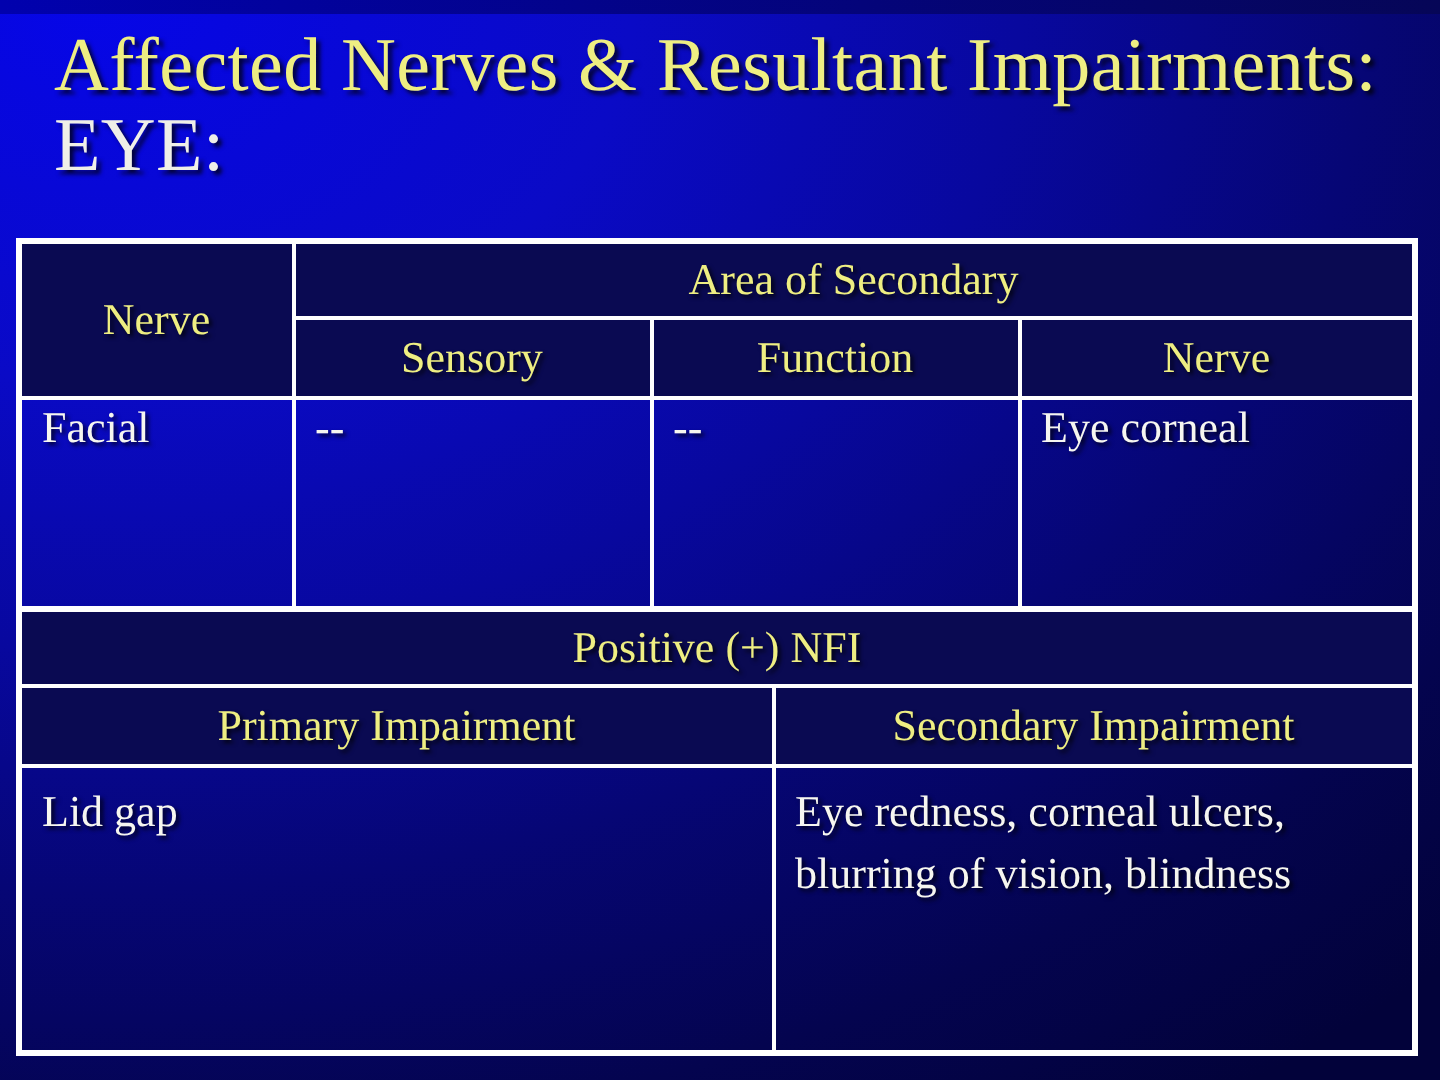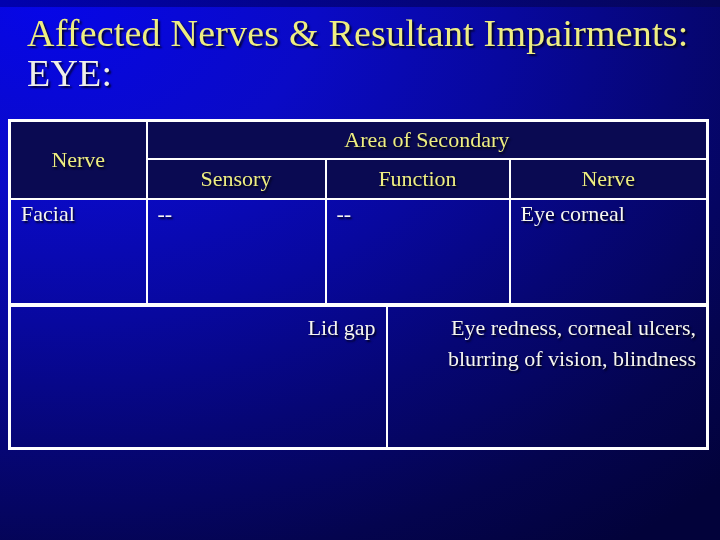--- a/index.html
+++ b/index.html
@@ -53,21 +53,21 @@
   .datacell{
     color:#f6f6f0;
     background:transparent;
     vertical-align:top;
   }
   .t1 .row-group td{height:34px;}
   .t1 .row-cols  td{height:36px;}
   .t1 .row-data  td{height:102px;}
   .t2 .row-title td{height:34px;}
   .t2 .row-cols  td{height:36px;}
-  .t2 .row-data  td{height:134px;padding-top:6px;line-height:31px;text-align:right;}
+  .t2 .row-data  td{height:134px;padding-top:6px;line-height:31px;}
 </style>
 </head>
 <body>
 
 <div class="slide">
   <div class="top-strip"></div>
 
   <h1 class="title">
     <span class="line1">Affected Nerves &amp; Resultant Impairments:</span><br>
     <span class="line2">EYE:</span>
@@ -98,19 +98,26 @@
       </tr>
     </tbody>
   </table>
 
   <table class="t2">
     <colgroup>
       <col style="width:377px">
         <col style="width:321px">
     </colgroup>
     <tbody>
+      <tr class="row-title">
+        <td class="hdr" colspan="2">Positive (+) NFI</td>
+      </tr>
+      <tr class="row-cols">
+        <td class="hdr">Primary Impairment</td>
+        <td class="hdr">Secondary Impairment</td>
+      </tr>
       <tr class="row-data">
         <td class="datacell">Lid gap</td>
         <td class="datacell">Eye redness, corneal ulcers, blurring of vision, blindness</td>
       </tr>
     </tbody>
   </table>
 </div>
 
 </body></html>

